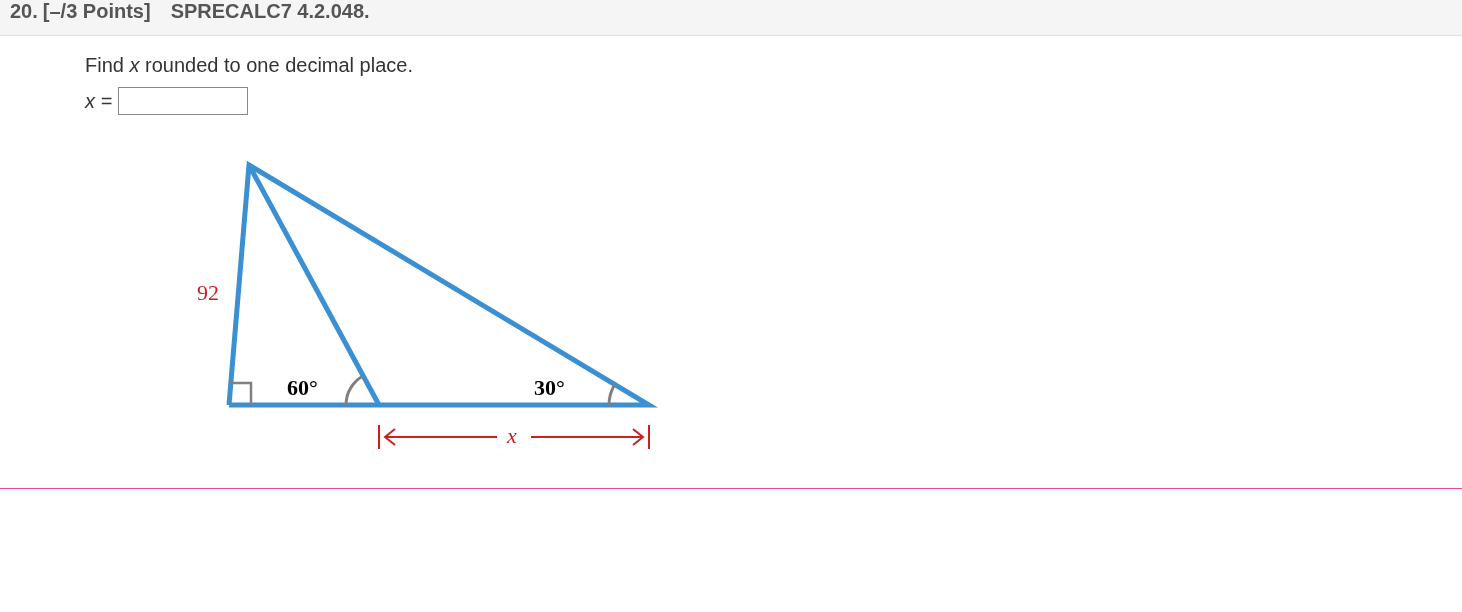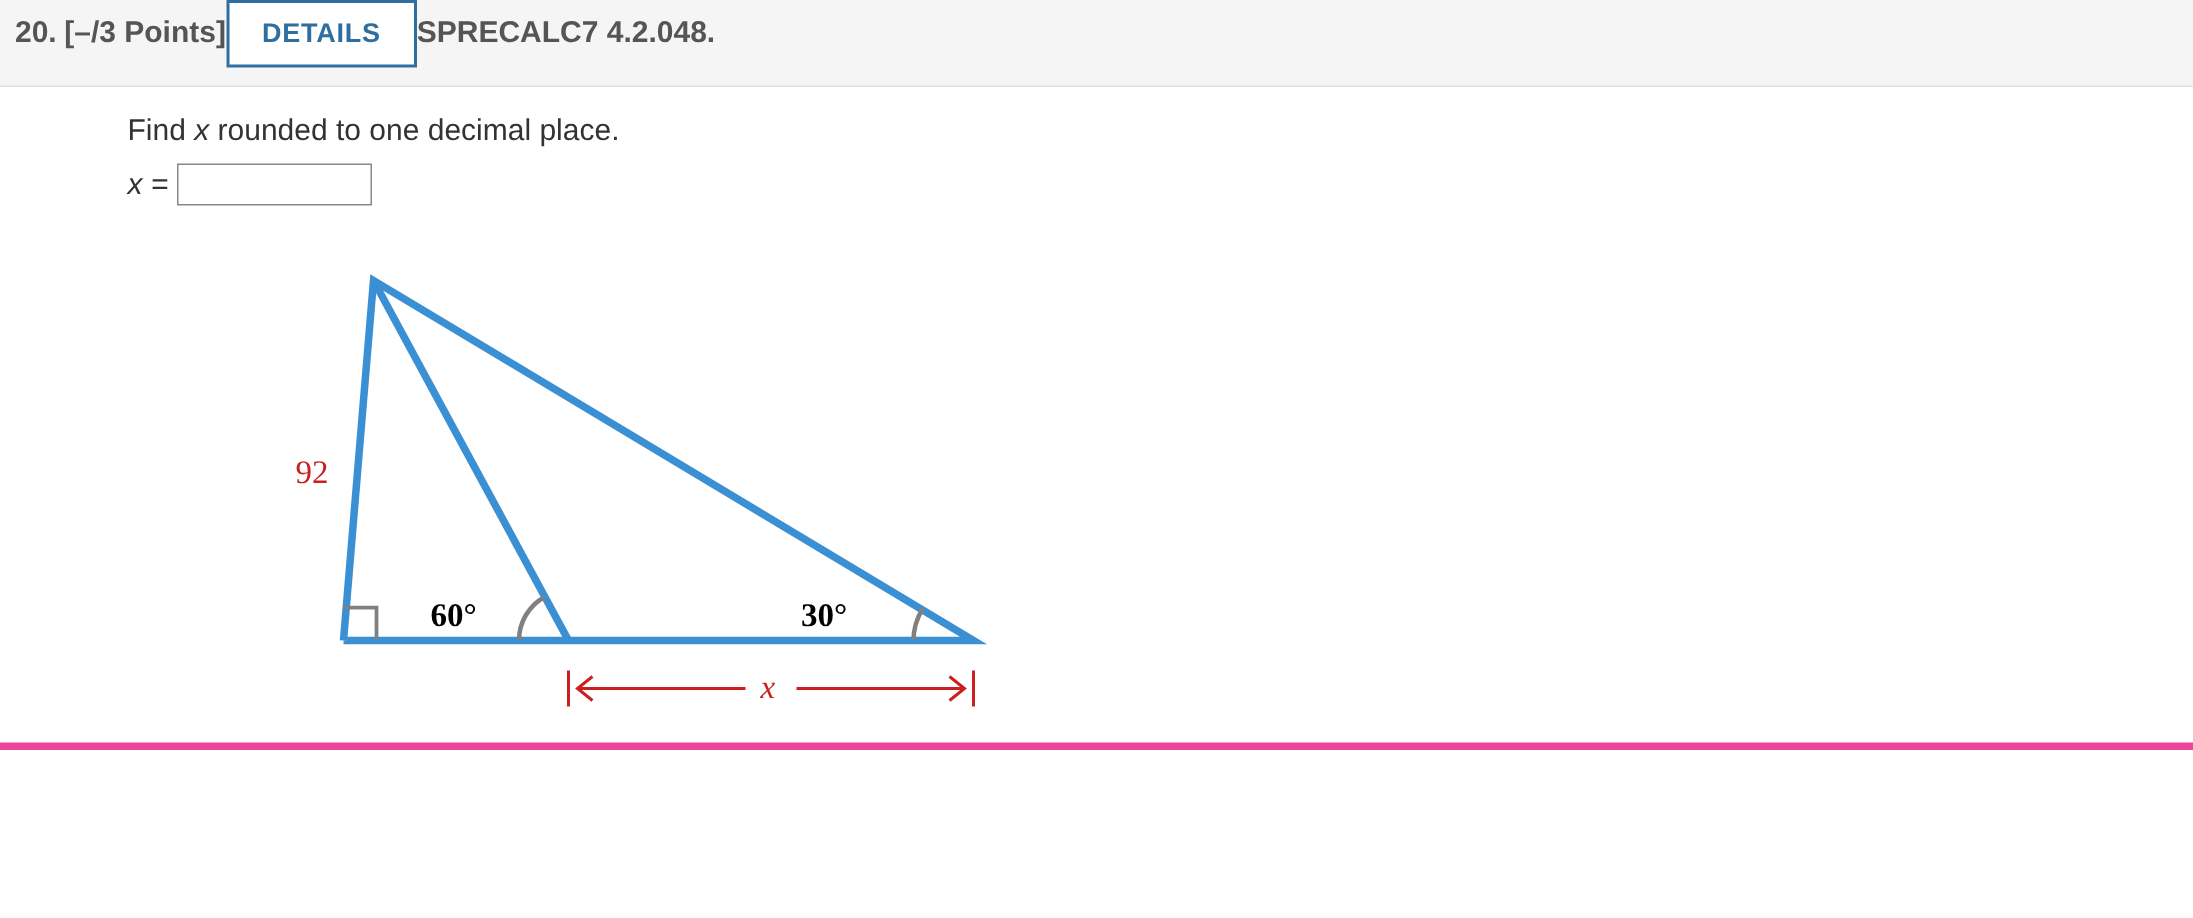--- a/index.html
+++ b/index.html
@@ -9,20 +9,21 @@
     font-size: 18px;
     color: #333;
     background: #fff;
   }
   .header {
     background: #f5f5f5;
     border-bottom: 1px solid #e0e0e0;
     padding: 0 10px 12px 10px;
     display: flex;
     align-items: center;
+    gap: 20px;
   }
   .qnum {
     font-weight: 700;
     color: #555;
     font-size: 20px;
   }
   .details-btn {
     border: 2px solid #2f6f9f;
     color: #2f6f9f;
     font-weight: 700;
@@ -31,22 +32,22 @@
     letter-spacing: 0.5px;
     font-size: 18px;
     cursor: pointer;
   }
   .source {
     font-weight: 700;
     color: #555;
     font-size: 20px;
   }
   .content {
-    padding: 18px 0 8px 85px;
-    border-bottom: 5px solid #ec4899;
+    padding: 18px 0 23px 85px;
+    border-bottom: 1px solid #ec4899;
   }
   .prompt {
     font-size: 20px;
     color: #333;
     margin-bottom: 10px;
   }
   .prompt .xvar {
     font-style: italic;
   }
   .answer-row {
@@ -80,21 +81,20 @@
   .lblx { fill:#cc2020; font-size:22px; font-style:italic; font-family:Georgia,serif; }
 </style>
 </head>
 <body>
 
 <div class="header">
   <span>
     <span class="qnum">20.</span>
     <span class="qnum">[–/3 Points]</span>
   </span>
-  <button class="details-btn">DETAILS</button>
   <span class="source">SPRECALC7 4.2.048.</span>
 </div>
 
 <div class="content">
 
   <div class="prompt">
     <span>Find </span><span class="xvar">x</span><span> rounded to one decimal place.</span>
   </div>
 
   <div class="answer-row">

